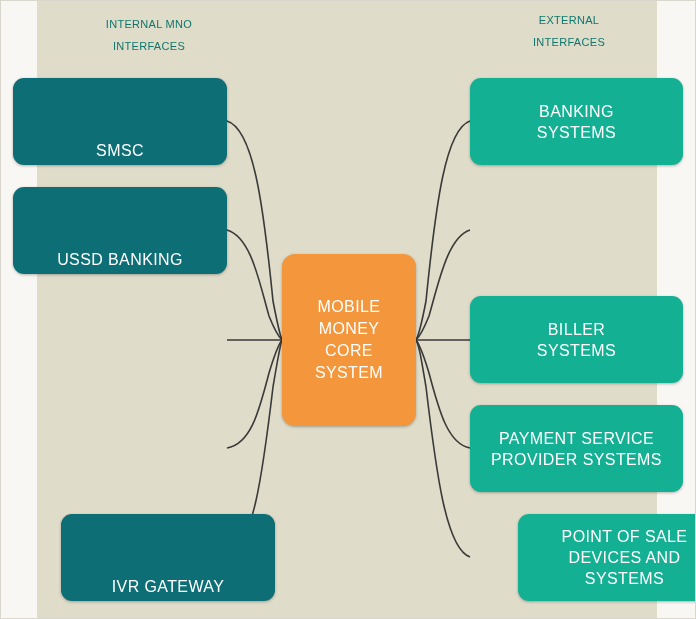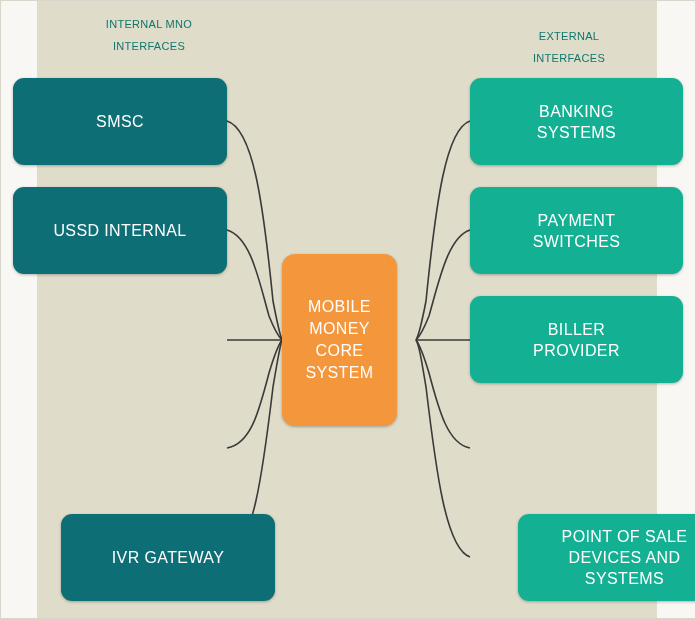--- a/index.html
+++ b/index.html
@@ -56,21 +56,21 @@
     font-weight: 400;
     white-space: pre-line;
   }
   #heading-internal {
     left: 28px;
     top: 12px;
     width: 240px;
   }
   #heading-external {
     left: 452px;
-    top: 24px;
+    top: 8px;
     width: 232px;
   }
 
   
   #connectors {
     position: absolute;
     left: 0;
     top: 0;
     width: 696px;
     height: 619px;
@@ -91,32 +91,33 @@
     white-space: pre-line;
     box-shadow: 0 1px 3px rgba(0,0,0,0.28);
     box-sizing: border-box;
     padding: 4px 8px;
   }
   .node-internal {
     background: #0e6e76;
     left: 12px;
     width: 214px;
     height: 87px;
+    align-items: flex-end;
   }
   .node-external {
     background: #13b093;
     left: 469px;
     width: 213px;
     height: 87px;
   }
   .node-core {
     background: #f4963c;
     left: 281px;
     top: 253px;
-    width: 115px;
+    width: 134px;
     height: 172px;
     border-radius: 13px;
     font-size: 16px;
     line-height: 22px;
   }
   .r0 { top: 77px; }
   .r1 { top: 186px; }
   .r2 { top: 295px; }
   .r3 { top: 404px; }
   .r4 { top: 513px; margin-left: 48px; }
@@ -150,44 +151,44 @@
       <path d="M415,339 L469,339"></path>
       <path d="M415,339 C418,343 422,352 428,372 C438,410 447,443 469,447"></path>
       <path d="M415,339 C418,344 420,356 425,386 C435,470 445,548 469,556"></path>
     </g>
   </svg>
 
   <div class="node node-internal r0">
     <span>SMSC</span>
   </div>
   <div class="node node-internal r1">
-    <span>USSD INTERNAL</span>
+    <span>USSD BANKING</span>
   </div>
   <div class="node node-internal r4">
     <span>IVR GATEWAY</span>
   </div>
 
   <div class="node node-core">
     <span>MOBILE
 MONEY
 CORE
 SYSTEM</span>
   </div>
 
   <div class="node node-external r0">
     <span>BANKING
 SYSTEMS</span>
   </div>
-  <div class="node node-external r1">
-    <span>PAYMENT
-SWITCHES</span>
-  </div>
   <div class="node node-external r2">
     <span>BILLER
-PROVIDER</span>
+SYSTEMS</span>
+  </div>
+  <div class="node node-external r3">
+    <span>PAYMENT SERVICE
+PROVIDER SYSTEMS</span>
   </div>
   <div class="node node-external r4">
     <span>POINT OF SALE
 DEVICES AND
 SYSTEMS</span>
   </div>
 
 </div>
 
 </body></html>

